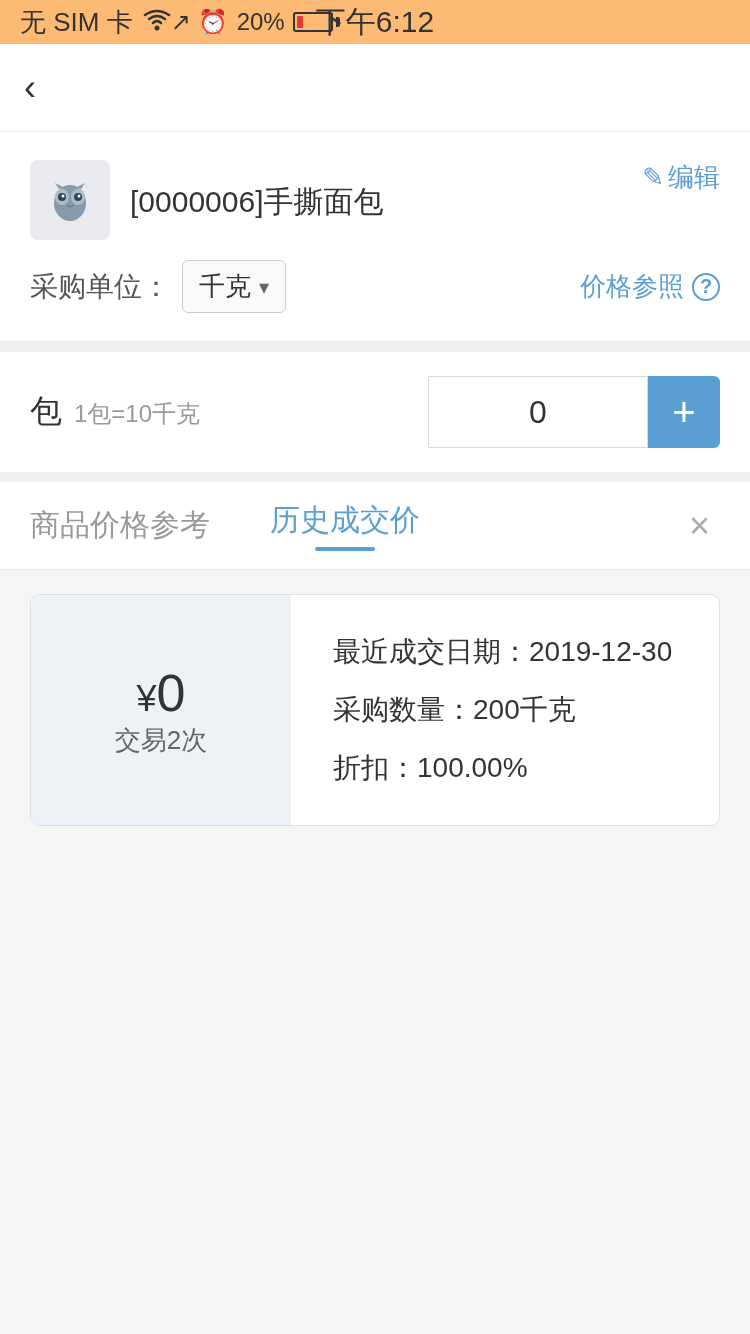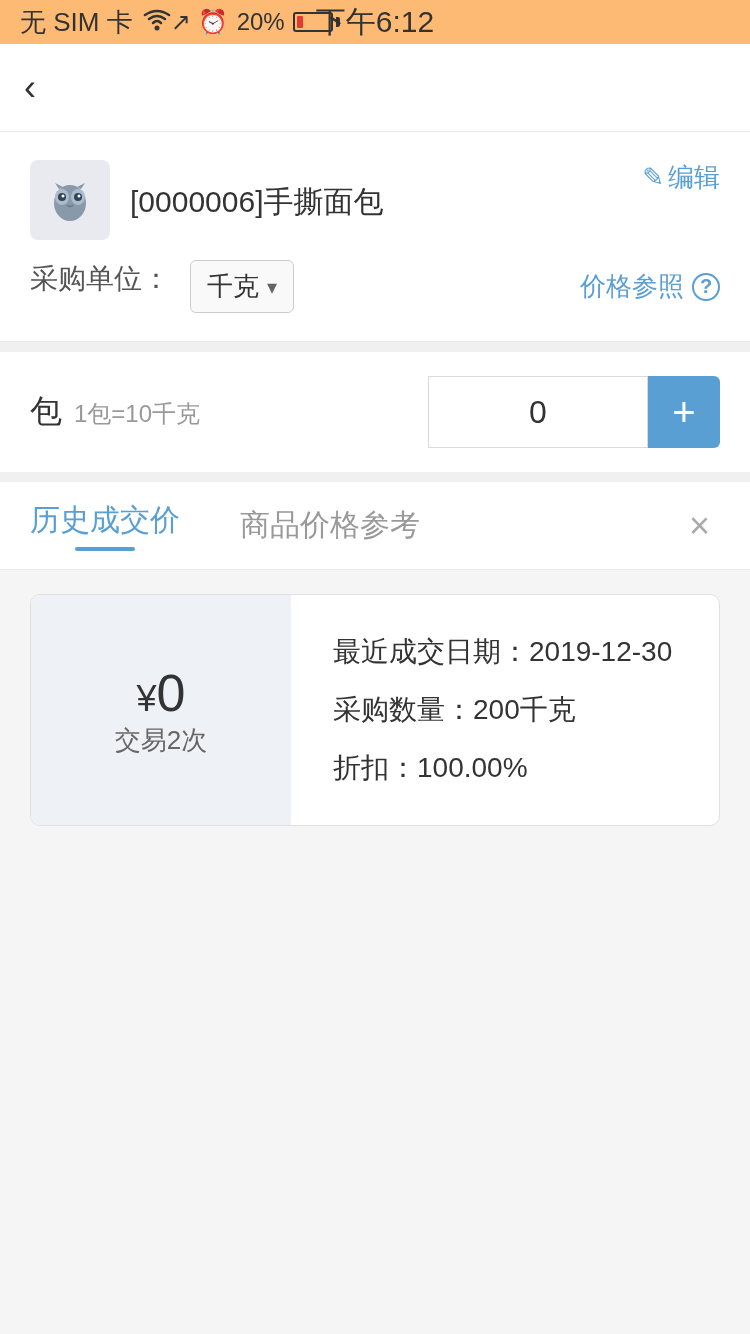--- a/index.html
+++ b/index.html
@@ -393,21 +393,21 @@
         </svg>
       </div>
       <span class="product-name">[0000006]手撕面包</span>
     </div>
     <div class="edit-btn">
       <span>✎</span>
       <span>编辑</span>
     </div>
   </div>
   <div class="product-unit-row">
-    <div style="display:flex;align-items:flex-start;gap:20px;">
+    <div style="display:flex;align-items:center;gap:12px;">
       <span class="unit-label">采购单位：</span>
       <div class="unit-selector">
         <span>千克</span>
         <span class="unit-selector-arrow">▾</span>
       </div>
     </div>
     <div class="price-ref">
       <span>价格参照</span>
       <div class="price-ref-icon">?</div>
     </div>
@@ -423,25 +423,25 @@
     <div class="qty-input-box">
       <span>0</span>
     </div>
     <button class="qty-plus-btn">+</button>
   </div>
 </div>
 
 <div class="tabs-section">
   <div class="tabs-left">
     <div class="tab-item">
+      <span class="tab-label">商品价格参考</span>
+    </div>
+    <div class="tab-item">
       <span class="tab-label active">历史成交价</span>
       <div class="tab-underline"></div>
-    </div>
-    <div class="tab-item">
-      <span class="tab-label">商品价格参考</span>
     </div>
   </div>
   <span class="tab-close">×</span>
 </div>
 
 <div class="history-content">
   <div class="history-card">
     <div class="history-left">
       <div class="history-price">
         <span class="history-price-prefix">¥</span><span>0</span>

